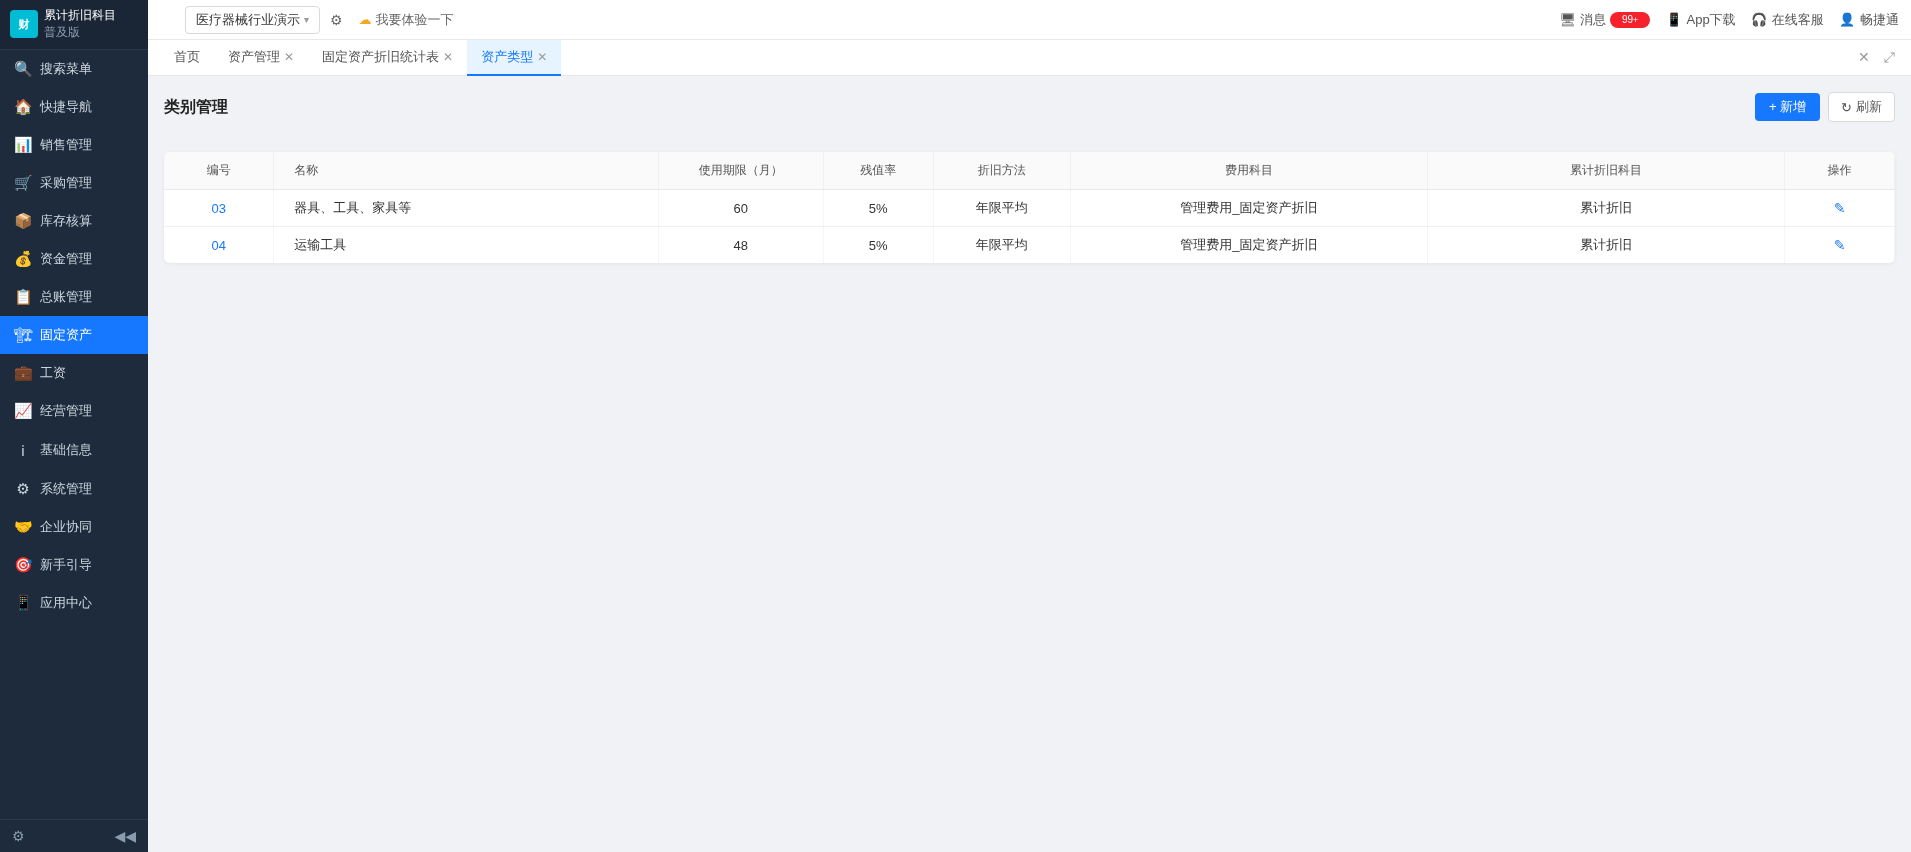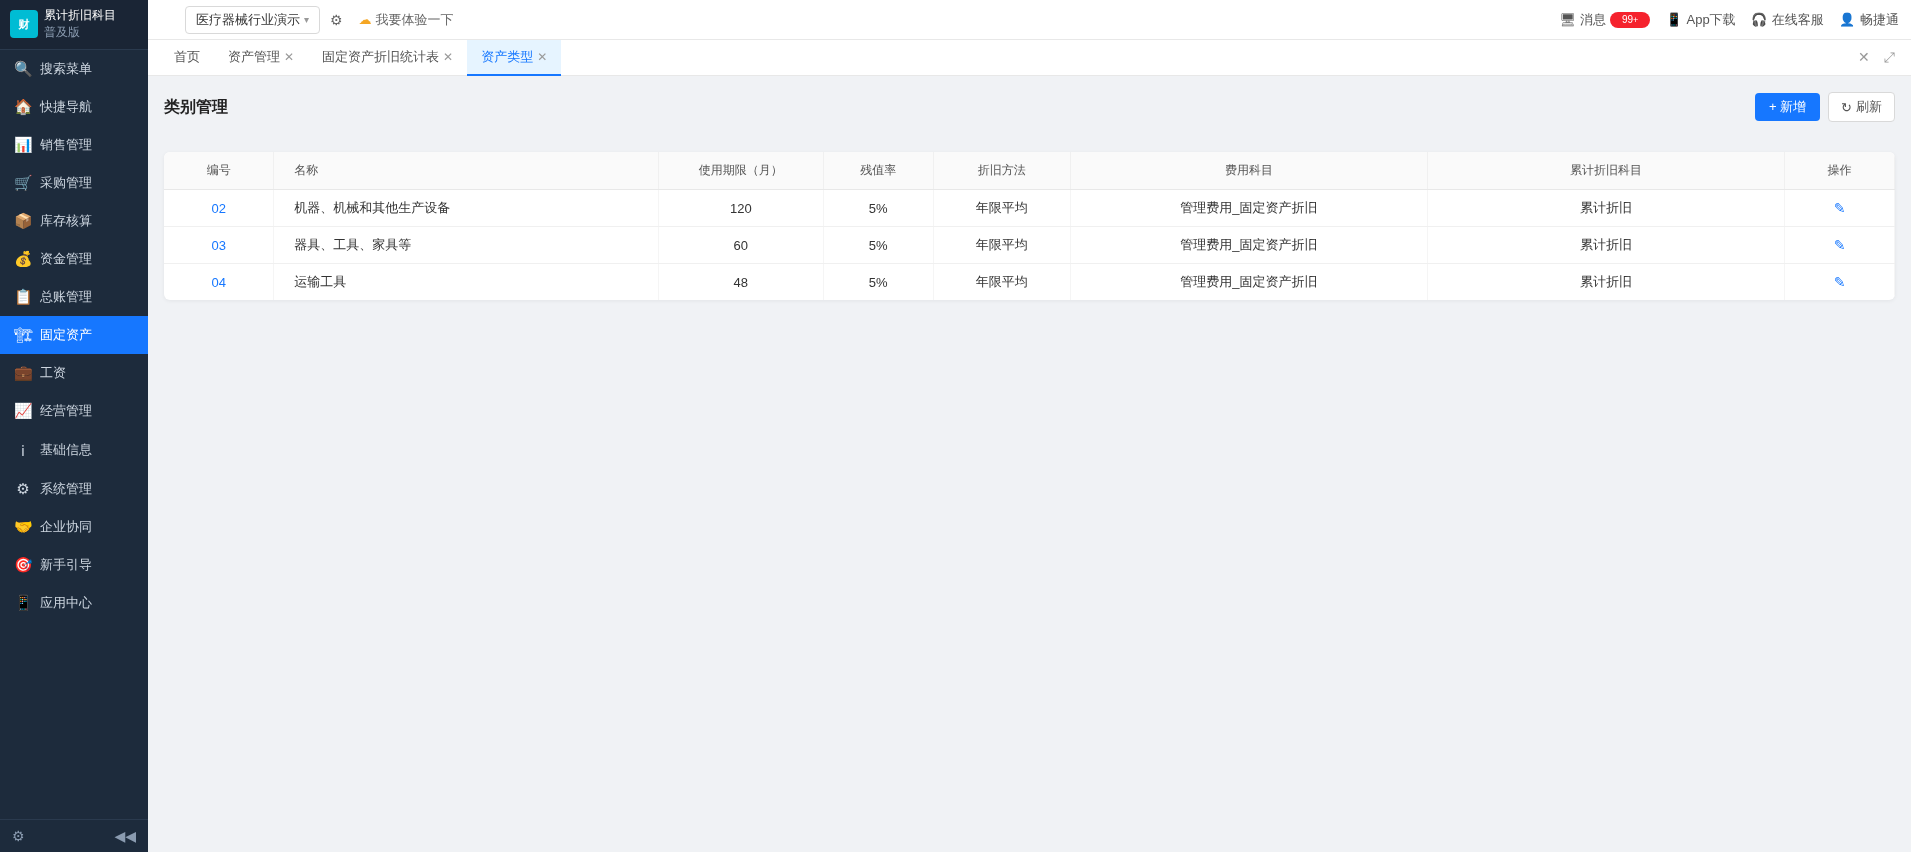--- a/index.html
+++ b/index.html
@@ -346,34 +346,20 @@
           <th class="col-period">使用期限（月）</th>
           <th class="col-residual">残值率</th>
           <th class="col-method">折旧方法</th>
           <th class="col-expense">费用科目</th>
           <th class="col-accum">累计折旧科目</th>
           <th class="col-ops">操作</th>
         </tr>
       </thead>
       <tbody id="table-body">
 
-          <tr>
-    <td class="col-no">
-      <span class="td-link">02</span>
-    </td>
-    <td class="col-name">机器、机械和其他生产设备</td>
-    <td class="col-period">120</td>
-    <td class="col-residual">5%</td>
-    <td class="col-method">年限平均</td>
-    <td class="col-expense">管理费用_固定资产折旧</td>
-    <td class="col-accum">累计折旧</td>
-    <td class="col-ops">
-      <span class="edit-icon">✎</span>
-    </td>
-  </tr>
           <tr>
     <td class="col-no">
       <span class="td-link">03</span>
     </td>
     <td class="col-name">器具、工具、家具等</td>
     <td class="col-period">60</td>
     <td class="col-residual">5%</td>
     <td class="col-method">年限平均</td>
     <td class="col-expense">管理费用_固定资产折旧</td>
     <td class="col-accum">累计折旧</td>

